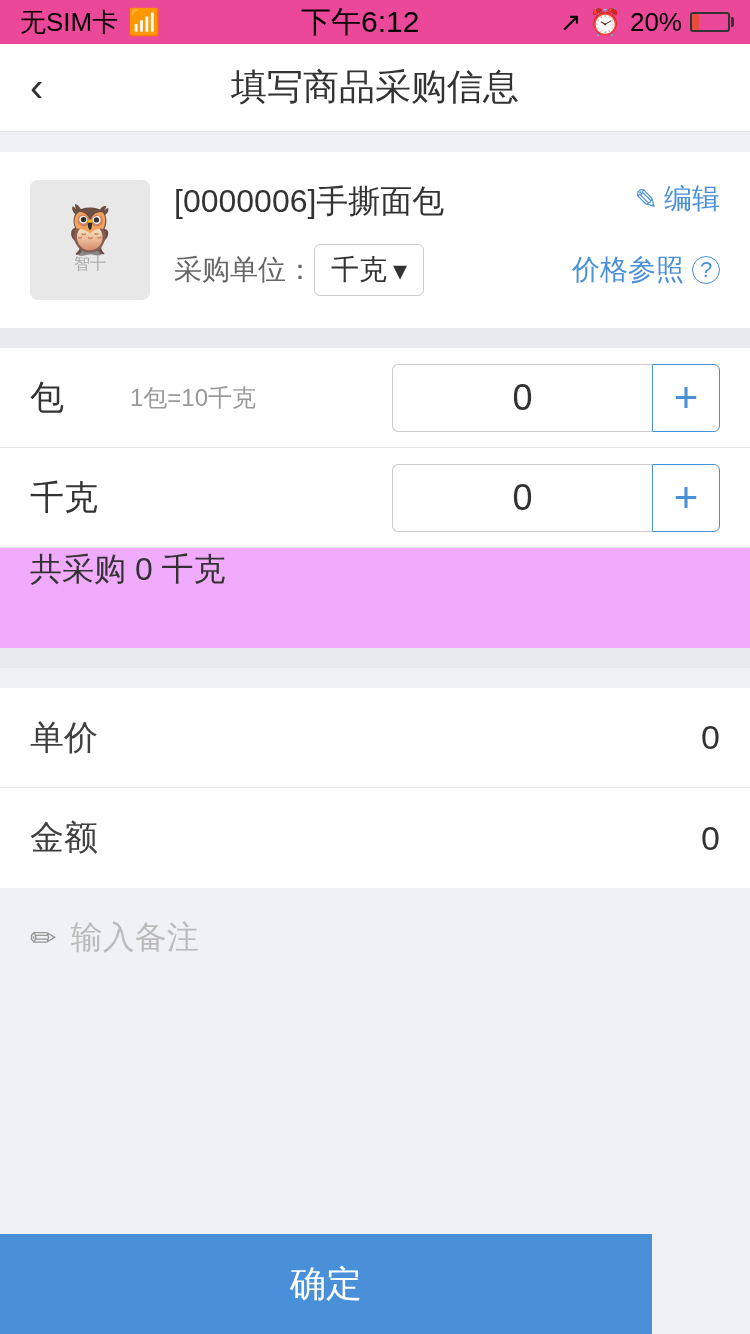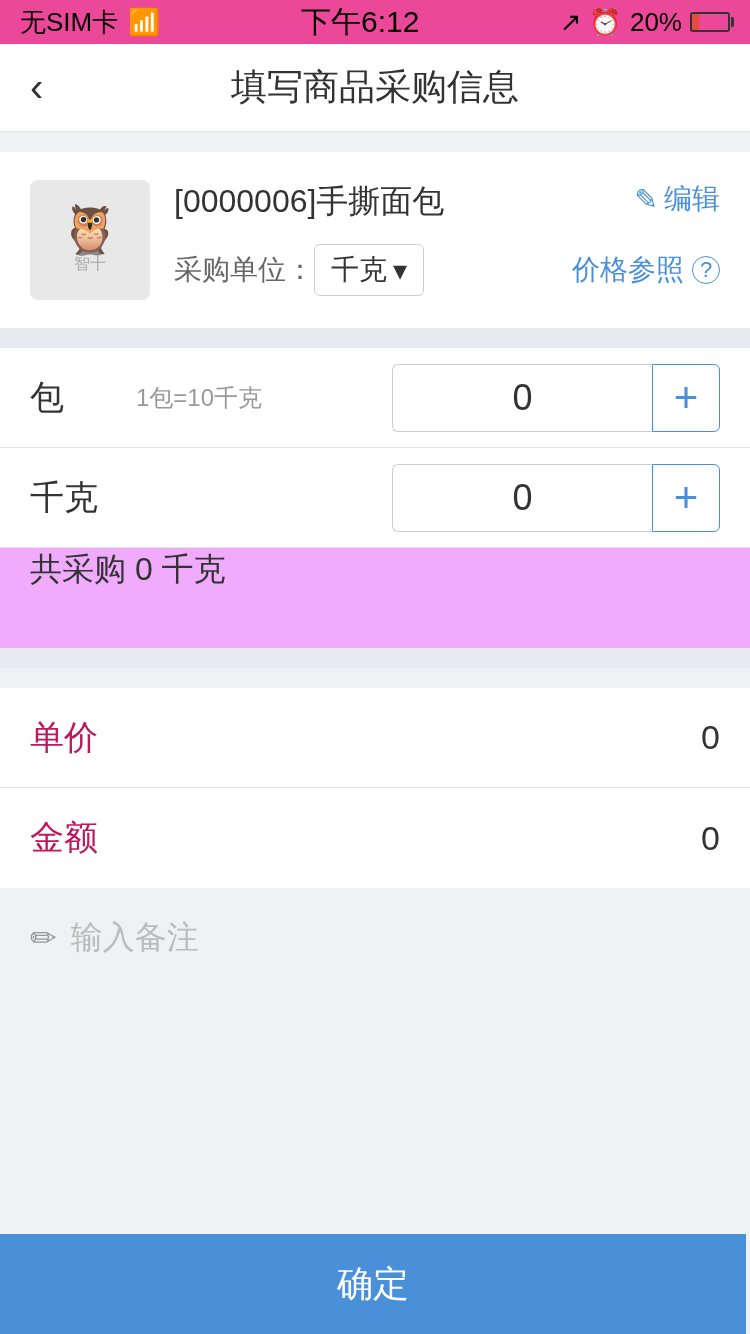--- a/index.html
+++ b/index.html
@@ -173,21 +173,20 @@
       gap: 20px;
     }
     .input-label {
       font-size: 34px;
       color: #333;
       min-width: 80px;
     }
     .input-sublabel {
       font-size: 24px;
       color: #999;
-      margin-left: 6px;
       text-align: center;
     }
     .input-right {
       display: flex;
       align-items: center;
       margin-left: auto;
       gap: 0;
     }
     .qty-input {
       width: 260px;
@@ -249,21 +248,21 @@
       justify-content: space-between;
       padding: 0 30px;
       height: 100px;
       border-bottom: 1px solid #e5e5e5;
     }
     .info-row:last-child {
       border-bottom: none;
     }
     .info-label {
       font-size: 34px;
-      color: #be185d;
+      color: #404040;
     }
     .info-value {
       font-size: 34px;
       color: #333;
     }
 
     
     .remark-section {
       background: #f0f1f5;
       padding: 28px 30px;
@@ -280,21 +279,21 @@
     .remark-placeholder {
       font-size: 32px;
       color: #bbb;
     }
 
     
     .confirm-btn {
       position: fixed;
       bottom: 0;
       left: 0;
-      width: 746px;
+      width: 652px;
       height: 100px;
       background: #4a90d9;
       color: #fff;
       font-size: 36px;
       display: flex;
       align-items: center;
       justify-content: center;
       cursor: pointer;
       border: none;
       outline: none;

